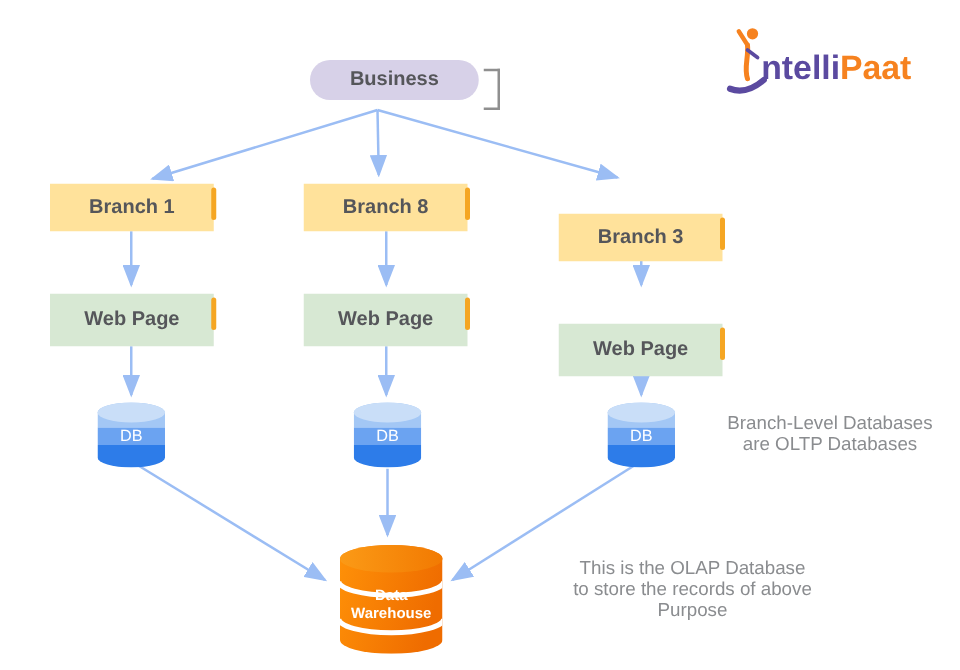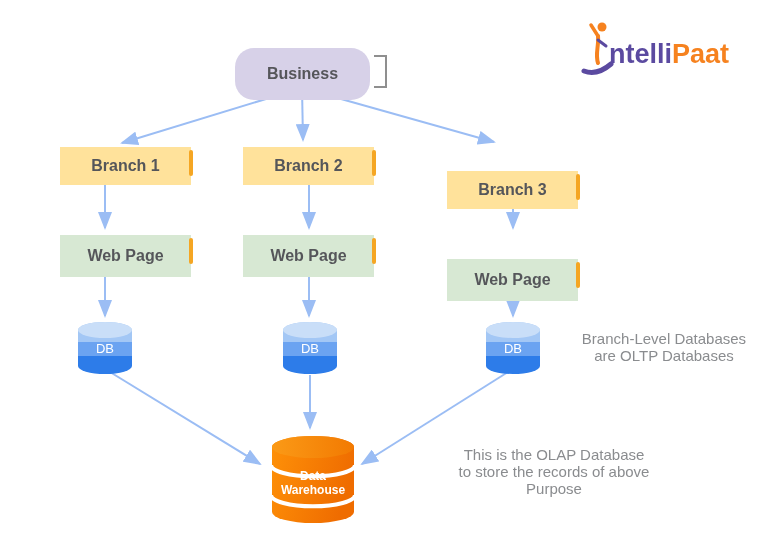--- a/index.html
+++ b/index.html
@@ -5,24 +5,24 @@
   html,body{margin:0;padding:0;background:#ffffff;}
   .canvas{
     position:relative;width:768px;height:536px;background:#fff;overflow:hidden;
     font-family:"Liberation Sans","DejaVu Sans",sans-serif;
   }
   .arrows{position:absolute;left:0;top:0;width:768px;height:536px;z-index:0;}
   .node{
     position:absolute;z-index:2;display:flex;align-items:center;justify-content:center;
     font-weight:bold;font-size:16px;color:var(--label_text,#55565a);
   }
-  .business{left:235px;top:48px;width:135px;height:52px;background:var(--business_fill,#d7d1e8);border-radius:19px;}
+  .business{left:248px;top:48px;width:135px;height:32px;background:var(--business_fill,#d7d1e8);border-radius:19px;}
   .branch{top:147px;height:38px;background:var(--branch_fill,#ffe29b);}
   .webpage{top:235px;height:42px;background:var(--webpage_fill,#d7e8d3);}
-  .col1{left:40px;width:131px;margin-left:20px;}
+  .col1{left:40px;width:131px;}
   .col2{left:243px;width:131px;}
   .col3{left:447px;width:131px;margin-top:24px;}
   .bracket-orange{
     position:absolute;right:-2px;top:3px;width:4px;height:26px;border-radius:2px;
     background:var(--bracket_orange,#f5a623);
   }
   .bracket-gray{
     position:absolute;right:-17px;top:7px;width:11px;height:29px;
     border-top:2px solid var(--bracket_gray,#8f8f8f);
     border-right:2px solid var(--bracket_gray,#8f8f8f);
@@ -71,21 +71,21 @@
   <div class="node business">
     <span>Business</span>
     <span class="bracket-gray"></span>
   </div>
 
   <div class="node branch col1">
     <span>Branch 1</span>
     <span class="bracket-orange"></span>
   </div>
   <div class="node branch col2">
-    <span>Branch 2</span>
+    <span>Branch 8</span>
     <span class="bracket-orange"></span>
   </div>
   <div class="node branch col3">
     <span>Branch 3</span>
     <span class="bracket-orange"></span>
   </div>
 
   <div class="node webpage col1">
     <span>Web Page</span>
     <span class="bracket-orange"></span>

